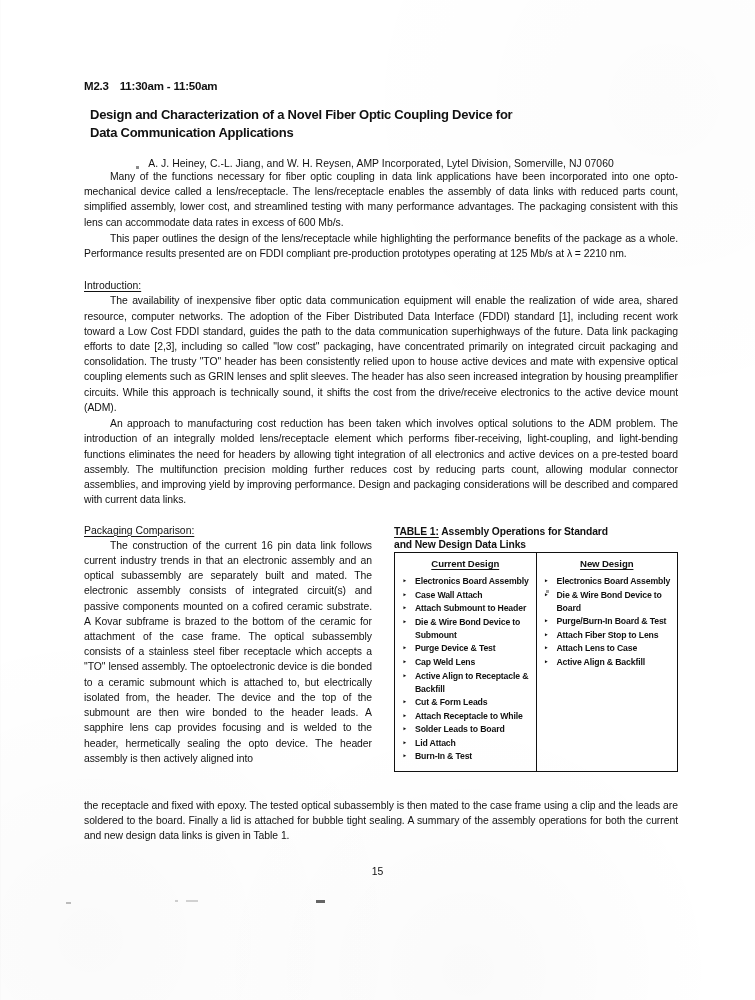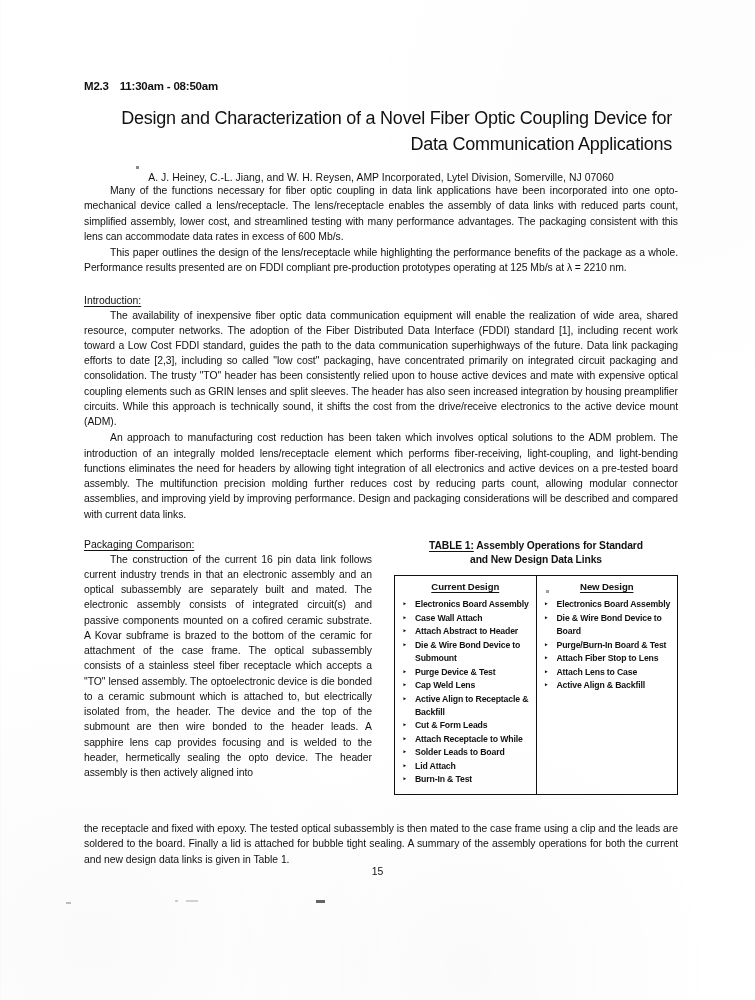--- a/index.html
+++ b/index.html
@@ -34,23 +34,23 @@
   .session-line {
     margin-top: 80px;
     font-weight: bold;
     font-size: 11.5px;
     letter-spacing: -0.2px;
   }
   .session-line .sess-id { margin-right: 11px; }
 
   .title {
     margin-top: 14px;
-    text-align: right;
-    font-weight: normal;
-    font-size: 18px;
+    text-align: left;
+    font-weight: bold;
+    font-size: 13px;
     line-height: 1.42;
     letter-spacing: -0.25px;
     padding: 0 6px;
   }
 
   .authors {
     margin-top: 15px;
     text-align: center;
     font-size: 10.4px;
     letter-spacing: 0.05px;
@@ -80,26 +80,24 @@
     display: flex;
     align-items: flex-start;
     gap: 22px;
   }
   .col-left  { width: 288px; flex: 0 0 288px; }
   .col-right { width: 284px; flex: 0 0 284px; }
 
   .col-left p.body { text-align: justify; }
 
   .table-caption {
-    text-align: center;
     font-weight: bold;
     font-size: 10.3px;
     line-height: 1.34;
     letter-spacing: -0.1px;
-    margin-bottom: 9px;
   }
   .table-caption .tnum { text-decoration: underline; text-underline-offset: 1.5px; }
 
   table.ops {
     width: 100%;
     border-collapse: collapse;
     border: 1.6px solid #111;
     table-layout: fixed;
   }
   table.ops td {
@@ -163,21 +161,21 @@
   .speck.s5 { left: 136px; top: 166px; width: 3px;  height: 3px; opacity: .55; }
   .speck.s6 { left: 546px; top: 590px; width: 3px;  height: 3px; opacity: .45; }
 </style>
 </head>
 <body>
 
 <div class="page">
   <div class="content">
 
     <div class="session-line">
-      <span class="sess-id">M2.3</span><span>11:30am - 08:50am</span>
+      <span class="sess-id">M2.3</span><span>11:30am - 11:50am</span>
     </div>
 
     <div class="title">
       <div>Design and Characterization of a Novel Fiber Optic Coupling Device for</div>
       <div>Data Communication Applications</div>
     </div>
 
     <div class="authors">A. J. Heiney, C.-L. Jiang, and W. H. Reysen,  AMP Incorporated, Lytel Division,  Somerville, NJ  07060</div>
 
     <p class="body">Many of the functions necessary for fiber optic coupling in data link applications have been incorporated into one opto-mechanical device called a lens/receptacle.  The lens/receptacle enables the assembly of data links with reduced parts count, simplified assembly, lower cost, and streamlined  testing with many performance advantages.  The packaging consistent with this lens can accommodate data rates in excess of 600 Mb/s.</p>
@@ -202,21 +200,21 @@
         </div>
 
         <table class="ops">
           <tbody>
               <tr>
             <td class="c1">
               <div class="colhead">Current Design</div>
               <ul class="oplist">
                     <li><span class="bul">‣</span><span>Electronics Board Assembly</span></li>
                     <li><span class="bul">‣</span><span>Case Wall Attach</span></li>
-                    <li><span class="bul">‣</span><span>Attach Abstract to Header</span></li>
+                    <li><span class="bul">‣</span><span>Attach Submount to Header</span></li>
                     <li><span class="bul">‣</span><span>Die &amp; Wire Bond Device to Submount</span></li>
                     <li><span class="bul">‣</span><span>Purge Device &amp; Test</span></li>
                     <li><span class="bul">‣</span><span>Cap Weld Lens</span></li>
                     <li><span class="bul">‣</span><span>Active Align to Receptacle &amp; Backfill</span></li>
                     <li><span class="bul">‣</span><span>Cut &amp; Form Leads</span></li>
                     <li><span class="bul">‣</span><span>Attach Receptacle to While</span></li>
                     <li><span class="bul">‣</span><span>Solder Leads to Board</span></li>
                     <li><span class="bul">‣</span><span>Lid Attach</span></li>
                     <li><span class="bul">‣</span><span>Burn-In &amp; Test</span></li>
                   </ul>

